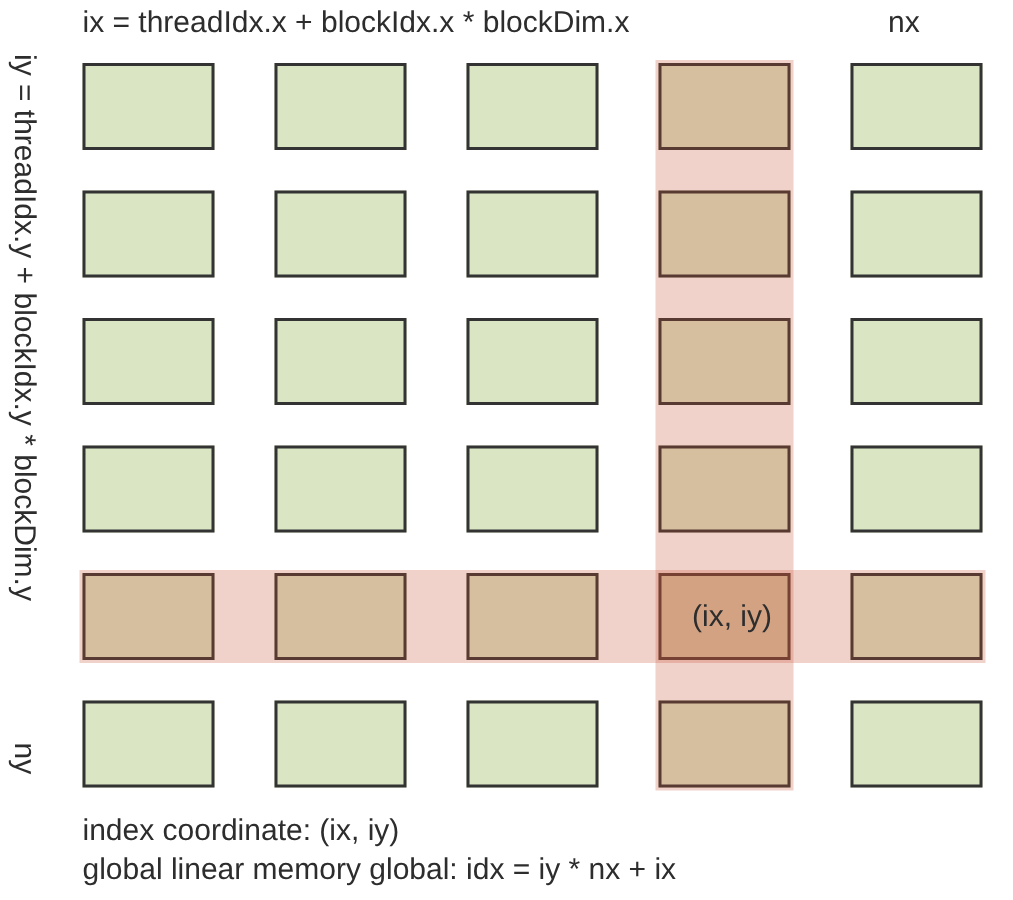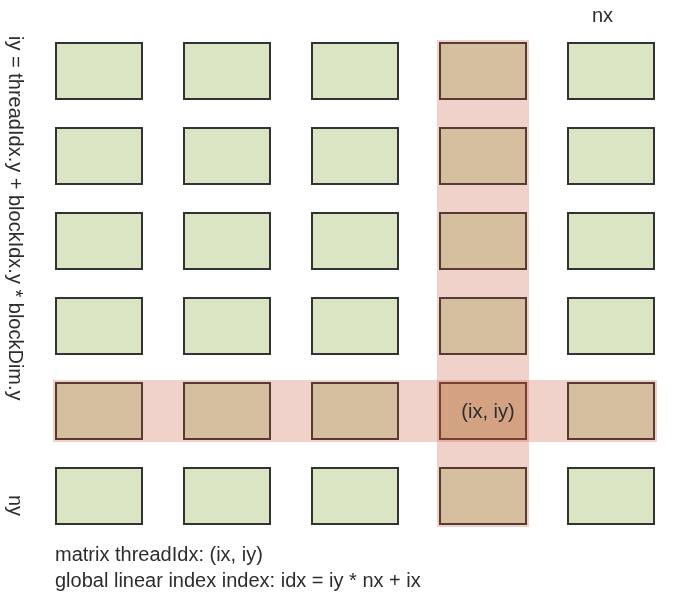--- a/index.html
+++ b/index.html
@@ -56,20 +56,21 @@
     font-size: 20px;
     line-height: 26px;
     white-space: nowrap;
   }
 </style>
 </head>
 <body>
 
 <div id="stage" style="color: rgb(45, 45, 45);">
 
+  <div class="lbl" id="top-formula">ix = threadIdx.x + blockIdx.x * blockDim.x</div>
 
   <div class="lbl" id="nx-label">nx</div>
 
   <div class="lbl rot" id="left-formula">iy = threadIdx.y + blockIdx.y * blockDim.y</div>
 
   <div class="lbl rot" id="ny-label">ny</div>
 
   <div id="grid">
       <div class="cell" style="left: 55px; top: 42px; background: rgb(218, 230, 195); border-color: rgb(51, 51, 51);"></div>
       <div class="cell" style="left: 183px; top: 42px; background: rgb(218, 230, 195); border-color: rgb(51, 51, 51);"></div>
@@ -101,17 +102,17 @@
       <div class="cell" style="left: 311px; top: 467px; background: rgb(218, 230, 195); border-color: rgb(51, 51, 51);"></div>
       <div class="cell" style="left: 439px; top: 467px; background: rgb(218, 230, 195); border-color: rgb(51, 51, 51);"></div>
       <div class="cell" style="left: 567px; top: 467px; background: rgb(218, 230, 195); border-color: rgb(51, 51, 51);"></div>
       <div class="band" style="left: 437px; top: 40px; width: 92px; height: 487px; background: rgba(200, 80, 56, 0.26);"></div>
       <div class="band" style="left: 53px; top: 380px; width: 604px; height: 62px; background: rgba(200, 80, 56, 0.26);"></div>
     </div>
 
   <div class="lbl" id="intersection-label">(ix, iy)</div>
 
   <div id="caption">
-    <div class="caption-line">matrix threadIdx: (ix, iy)</div>
-    <div class="caption-line">global linear index index: idx = iy * nx + ix</div>
+    <div class="caption-line">index coordinate: (ix, iy)</div>
+    <div class="caption-line">global linear memory global: idx = iy * nx + ix</div>
   </div>
 
 </div>
 
 </body></html>

